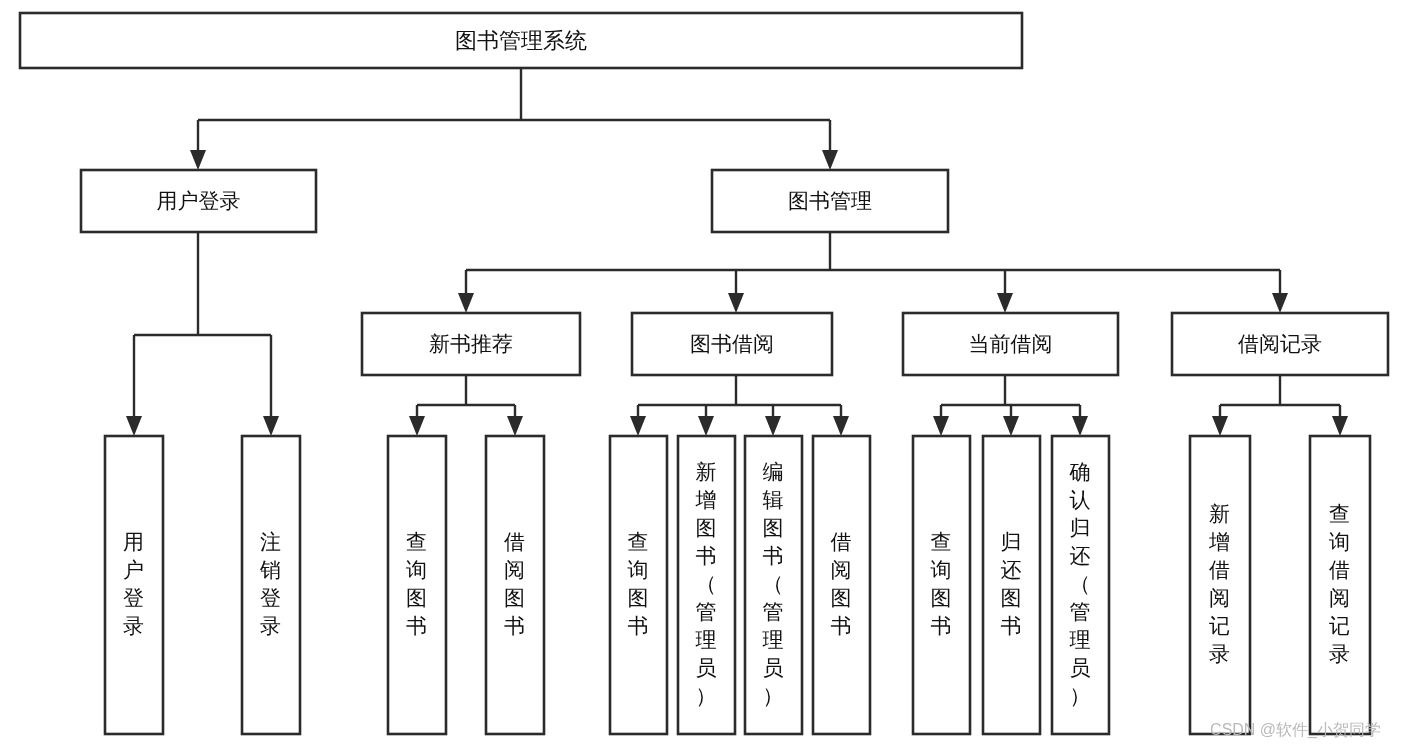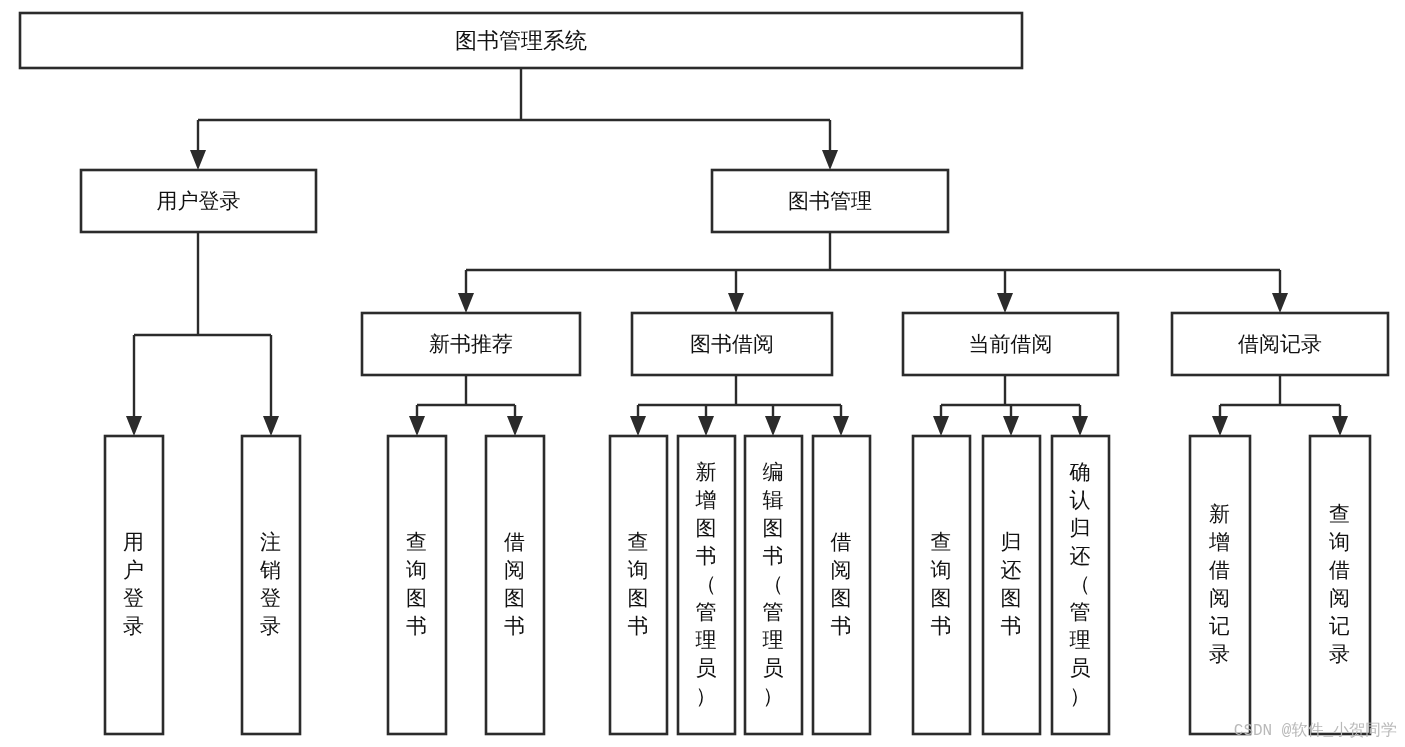--- a/index.html
+++ b/index.html
@@ -55,23 +55,23 @@
   }
   .node-label.level0 {
     font-size: 22px;
   }
   .node-label.vertical {
     font-size: 21px;
     letter-spacing: 1px;
   }
   .watermark {
     position: absolute;
-    right: 8px;
+    right: 24px;
     bottom: 6px;
-    font-family: Liberation Mono, monospace;
+    font-family: Liberation Sans, sans-serif;
     font-size: 16px;
     color: #b9b9b9;
     white-space: nowrap;
     user-select: none;
   }
 </style>
 </head>
 <body>
 
 <div id="diagram-root">

